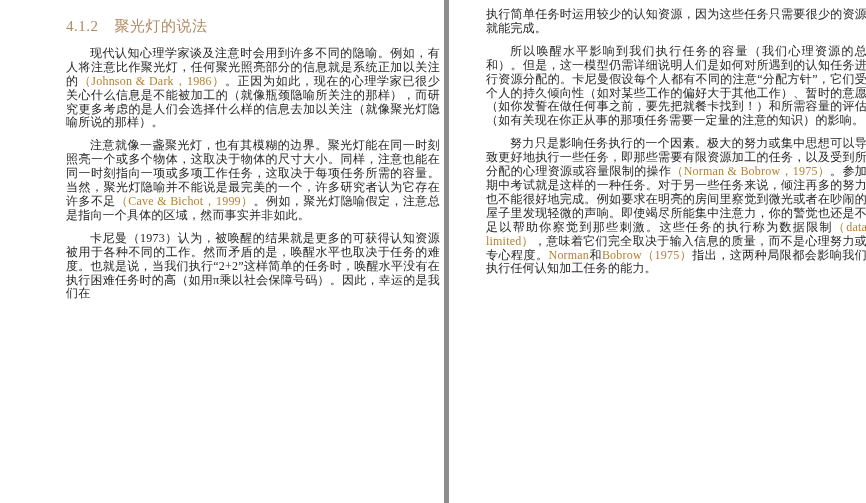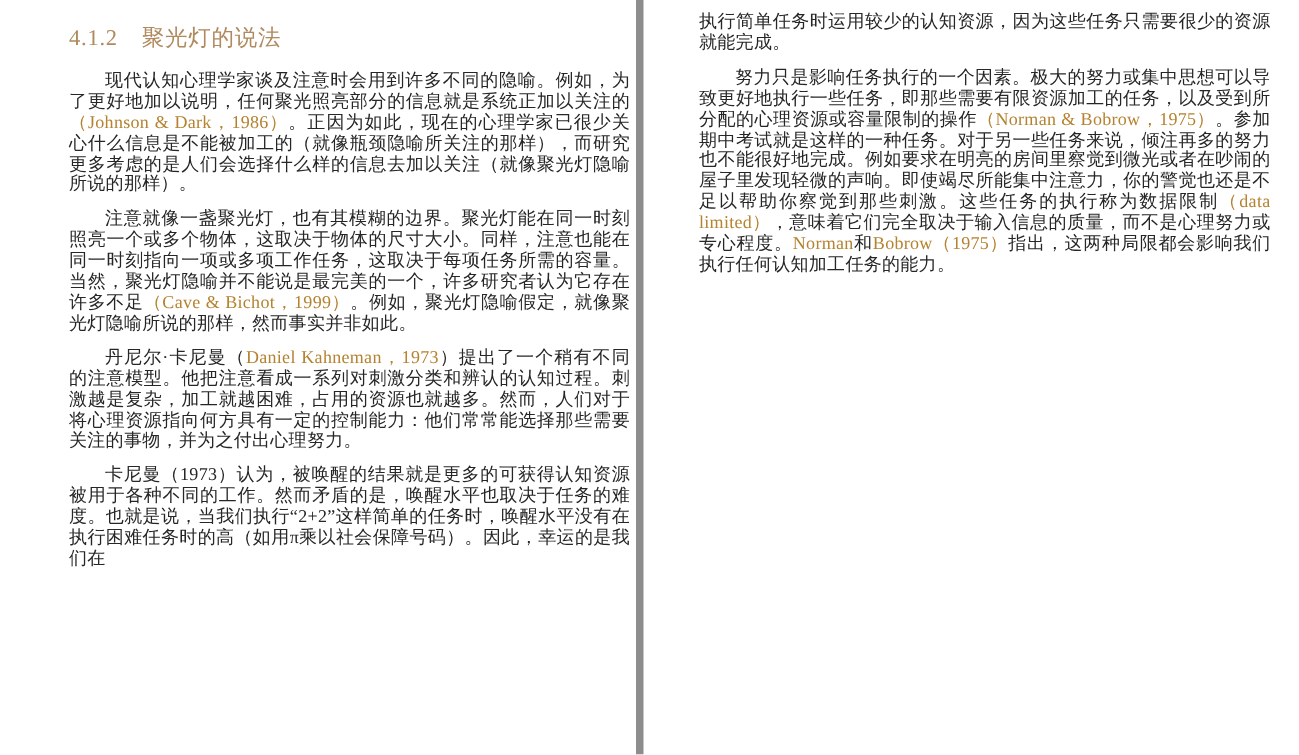--- a/index.html
+++ b/index.html
@@ -14,20 +14,21 @@
     margin: 0; padding: 0;
     width: 866px; height: 503px;
     background: var(--background);
     overflow: hidden;
     font-family: "Liberation Serif", "DejaVu Serif", serif;
   }
   .page {
     position: relative;
     width: 790px; height: 503px;
     background: var(--background);
+    margin-left: 20px;
   }
   .divider {
     position: absolute;
     left: 424px; top: 0;
     width: 5px; height: 503px;
     background: var(--divider);
   }
   .col {
     position: absolute;
     font-size: 12px;
@@ -55,26 +56,26 @@
 </style>
 </head>
 <body>
 
 <div class="page">
 
   <div class="col col-left">
     <h2 class="section-heading">
       <span class="num">4.1.2</span><span>聚光灯的说法</span>
     </h2>
-    <p><span>现代认知心理学家谈及注意时会用到许多不同的隐喻。例如，为了更好地加以说明，任何聚光照亮部分的信息就是系统正加以关注的</span><span class="cite">（Johnson &amp; Dark，1986）</span><span>。正因为如此，现在的心理学家已很少关心什么信息是不能被加工的（就像瓶颈隐喻所关注的那样），而研究更多考虑的是人们会选择什么样的信息去加以关注（就像聚光灯隐喻所说的那样）。</span></p>
-    <p><span>注意就像一盏聚光灯，也有其模糊的边界。聚光灯能在同一时刻照亮一个或多个物体，这取决于物体的尺寸大小。同样，注意也能在同一时刻指向一项或多项工作任务，这取决于每项任务所需的容量。当然，聚光灯隐喻并不能说是最完美的一个，许多研究者认为它存在许多不足</span><span class="cite">（Cave &amp; Bichot，1999）</span><span>。例如，聚光灯隐喻假定，就像聚光灯隐喻所说的那样，然而事实并非如此。</span></p>
-    <p><span>丹尼尔·卡尼曼（</span><span class="cite">Daniel Kahneman，1973</span><span>）提出了一个稍有不同的注意模型。他把注意看成一系列对刺激分类和辨认的认知过程。刺激越是复杂，加工就越困难，占用的资源也就越多。然而，人们对于将心理资源指向何方具有一定的控制能力：他们常常能选择那些需要关注的事物，并为之付出心理努力。</span></p>
+    <p><span>现代认知心理学家谈及注意时会用到许多不同的隐喻。例如，有人将注意比作聚光灯，任何聚光照亮部分的信息就是系统正加以关注的</span><span class="cite">（Johnson &amp; Dark，1986）</span><span>。正因为如此，现在的心理学家已很少关心什么信息是不能被加工的（就像瓶颈隐喻所关注的那样），而研究更多考虑的是人们会选择什么样的信息去加以关注（就像聚光灯隐喻所说的那样）。</span></p>
+    <p><span>注意就像一盏聚光灯，也有其模糊的边界。聚光灯能在同一时刻照亮一个或多个物体，这取决于物体的尺寸大小。同样，注意也能在同一时刻指向一项或多项工作任务，这取决于每项任务所需的容量。当然，聚光灯隐喻并不能说是最完美的一个，许多研究者认为它存在许多不足</span><span class="cite">（Cave &amp; Bichot，1999）</span><span>。例如，聚光灯隐喻假定，注意总是指向一个具体的区域，然而事实并非如此。</span></p>
     <p><span>卡尼曼（1973）认为，被唤醒的结果就是更多的可获得认知资源被用于各种不同的工作。然而矛盾的是，唤醒水平也取决于任务的难度。也就是说，当我们执行“2+2”这样简单的任务时，唤醒水平没有在执行困难任务时的高（如用π乘以社会保障号码）。因此，幸运的是我们在</span></p>
   </div>
 
   <div class="divider"></div>
 
   <div class="col col-right">
     <p class="no-indent"><span>执行简单任务时运用较少的认知资源，因为这些任务只需要很少的资源就能完成。</span></p>
+    <p><span>所以唤醒水平影响到我们执行任务的容量（我们心理资源的总和）。但是，这一模型仍需详细说明人们是如何对所遇到的认知任务进行资源分配的。卡尼曼假设每个人都有不同的注意“分配方针”，它们受个人的持久倾向性（如对某些工作的偏好大于其他工作）、暂时的意愿（如你发誓在做任何事之前，要先把就餐卡找到！）和所需容量的评估（如有关现在你正从事的那项任务需要一定量的注意的知识）的影响。</span></p>
     <p><span>努力只是影响任务执行的一个因素。极大的努力或集中思想可以导致更好地执行一些任务，即那些需要有限资源加工的任务，以及受到所分配的心理资源或容量限制的操作</span><span class="cite">（Norman &amp; Bobrow，1975）</span><span>。参加期中考试就是这样的一种任务。对于另一些任务来说，倾注再多的努力也不能很好地完成。例如要求在明亮的房间里察觉到微光或者在吵闹的屋子里发现轻微的声响。即使竭尽所能集中注意力，你的警觉也还是不足以帮助你察觉到那些刺激。这些任务的执行称为数据限制</span><span class="cite">（data limited）</span><span>，意味着它们完全取决于输入信息的质量，而不是心理努力或专心程度。</span><span class="cite">Norman</span><span>和</span><span class="cite">Bobrow（1975）</span><span>指出，这两种局限都会影响我们执行任何认知加工任务的能力。</span></p>
   </div>
 
 </div>
 
 </body></html>

